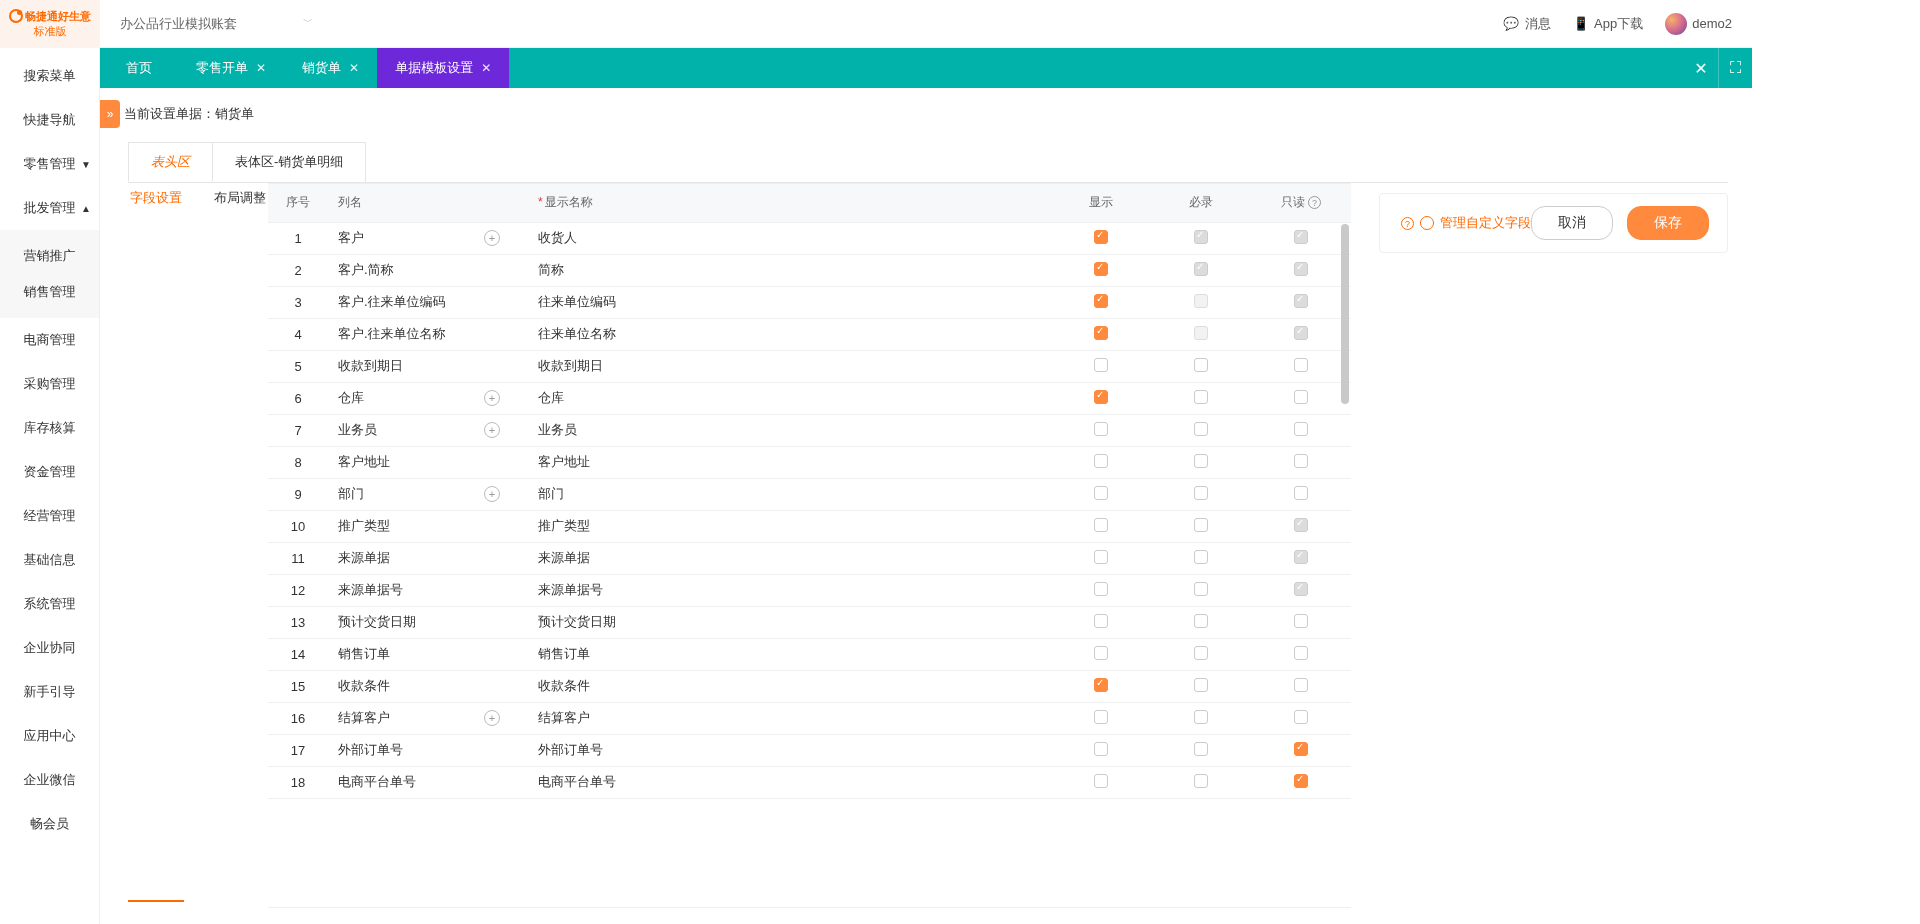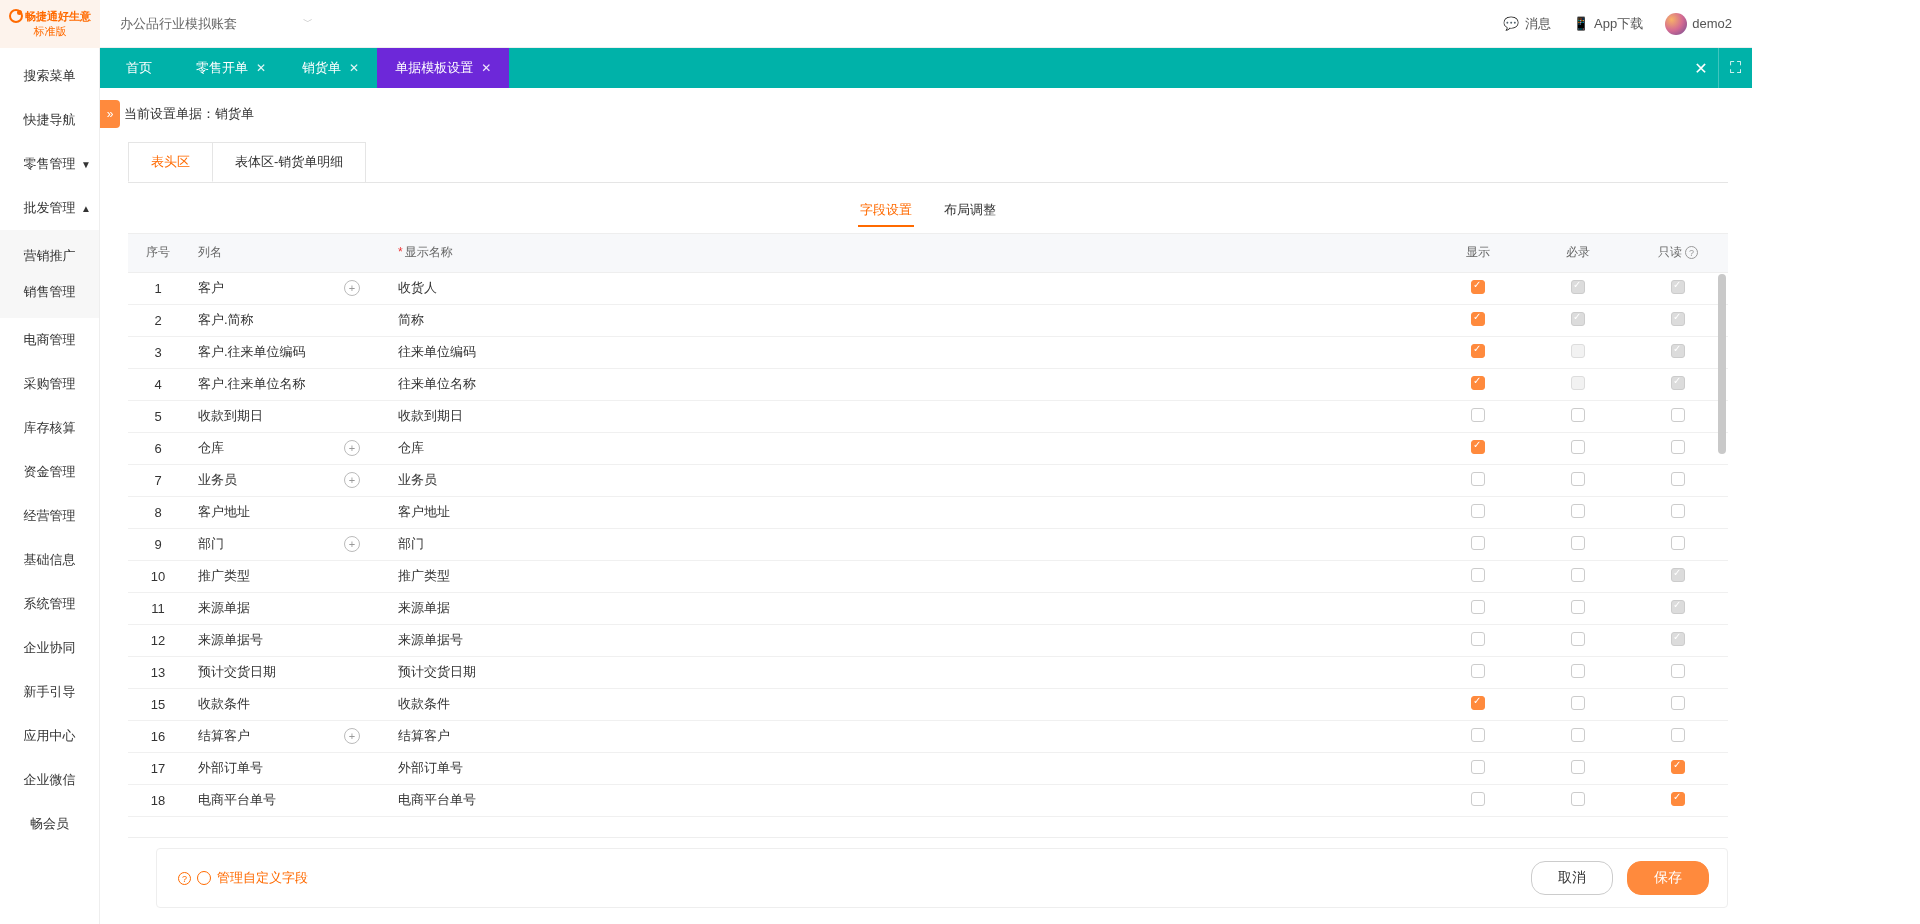--- a/index.html
+++ b/index.html
@@ -37,22 +37,22 @@
 .tabbar-right { margin-left:auto; display:flex; align-items:center;}
 .tab-ctrl { width:34px; height:40px; display:flex; align-items:center; justify-content:center; cursor:pointer; font-size:16px;}
 .tab-ctrl.sep { border-left:1px solid rgba(255,255,255,.25);}
 
 
 .content { flex:1; padding:12px 24px 16px 0; display:flex; flex-direction:column; min-height:0; position:relative;}
 .slide-handle { position:absolute; left:0; top:12px; width:20px; height:28px; background:#ff8a3d; border-radius:0 4px 4px 0; color:#fff; display:flex; align-items:center; justify-content:center; cursor:pointer; font-size:12px;}
 .cur-line { margin-left:24px; font-size:13px; color:#333; height:28px; display:flex; align-items:center;}
 .card-tabs { margin:14px 0 0 28px; display:flex;}
 .card-tab { border:1px solid #e5e5e5; border-bottom:none; padding:10px 22px; font-size:13px; background:#fff; cursor:pointer; margin-right:-1px;}
-.card-tab.active { color:#ff6a00; border-bottom:1px solid #fff; position:relative; z-index:2;}
-.card-body { border-top:1px solid #e5e5e5; margin-left:28px; padding-top:12px; flex:1; display:flex; flex-direction:column; min-height:0;}
+.card-tab.active { color:#ff6a00; border-bottom:1px solid #fff; position:relative; z-index:2;font-style:italic;}
+.card-body { border-top:1px solid #e5e5e5; margin-left:28px; flex:1; display:flex; flex-direction:row; min-height:0;}
 .sub-tabs { display:flex; justify-content:center; gap:28px; font-size:13px; margin-bottom:6px;}
 .sub-tab { padding:6px 2px; cursor:pointer; color:#333;}
 .sub-tab.active { color:#ff6a00; border-bottom:2px solid #ff6a00;}
 
 
 .tbl-wrap { flex:1; border:1px solid #eee; border-left:none; border-right:none; overflow:auto; position:relative;}
 .tbl { width:100%; border-collapse:collapse; table-layout:fixed;}
 .tbl th { background:#f7f8fa; font-weight:normal; color:#666; font-size:12px; height:38px; border-bottom:1px solid #eee; text-align:left; padding:0 10px;}
 .tbl th.center, .tbl td.center { text-align:center;}
 .tbl td { height:32px; border-bottom:1px solid #f0f0f0; padding:0 10px; font-size:13px; color:#333;}
@@ -342,20 +342,32 @@
                       <div class="cname">
                         <span>预计交货日期</span>
                       </div>
                     </td>
                     <td>预计交货日期</td>
                     <td class="center"><span class="chk"></span></td>
                     <td class="center"><span class="chk"></span></td>
                     <td class="center"><span class="chk"></span></td>
                   </tr>
                   <tr>
+                    <td class="center">14</td>
+                    <td>
+                      <div class="cname">
+                        <span>销售订单</span>
+                      </div>
+                    </td>
+                    <td>销售订单</td>
+                    <td class="center"><span class="chk"></span></td>
+                    <td class="center"><span class="chk"></span></td>
+                    <td class="center"><span class="chk"></span></td>
+                  </tr>
+                  <tr>
                     <td class="center">15</td>
                     <td>
                       <div class="cname">
                         <span>收款条件</span>
                       </div>
                     </td>
                     <td>收款条件</td>
                     <td class="center"><span class="chk on"></span></td>
                     <td class="center"><span class="chk"></span></td>
                     <td class="center"><span class="chk"></span></td>

